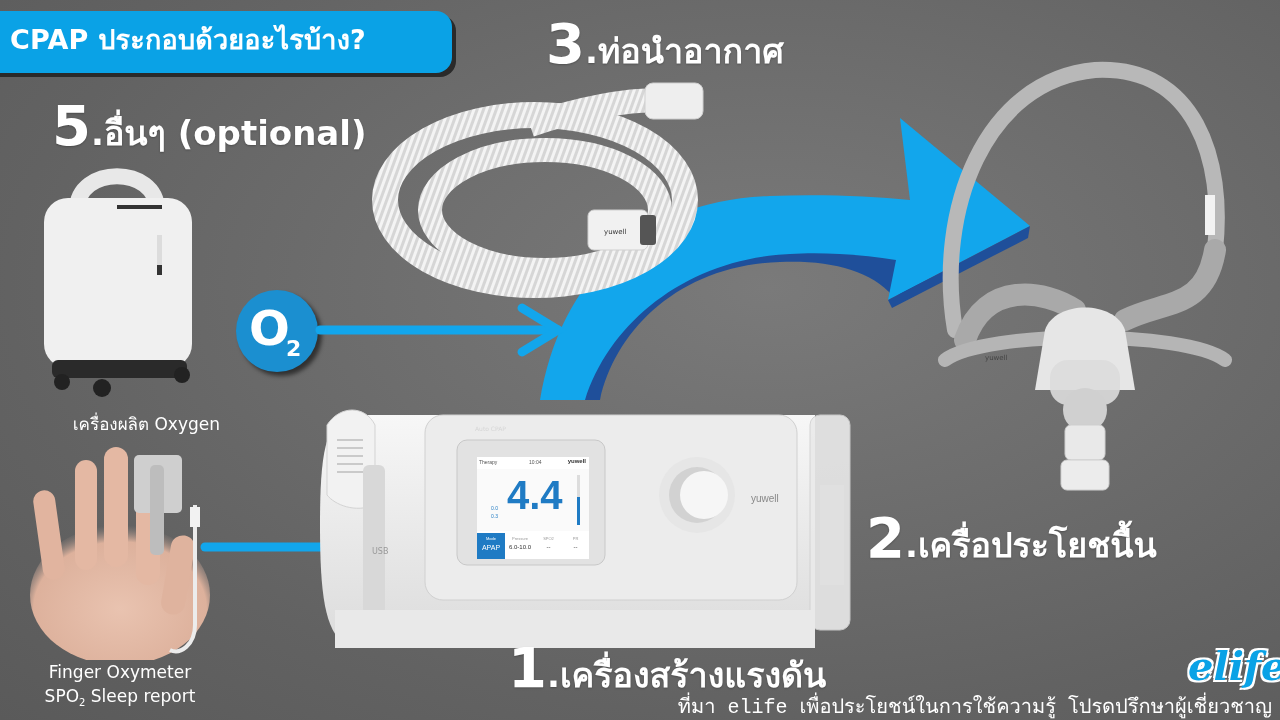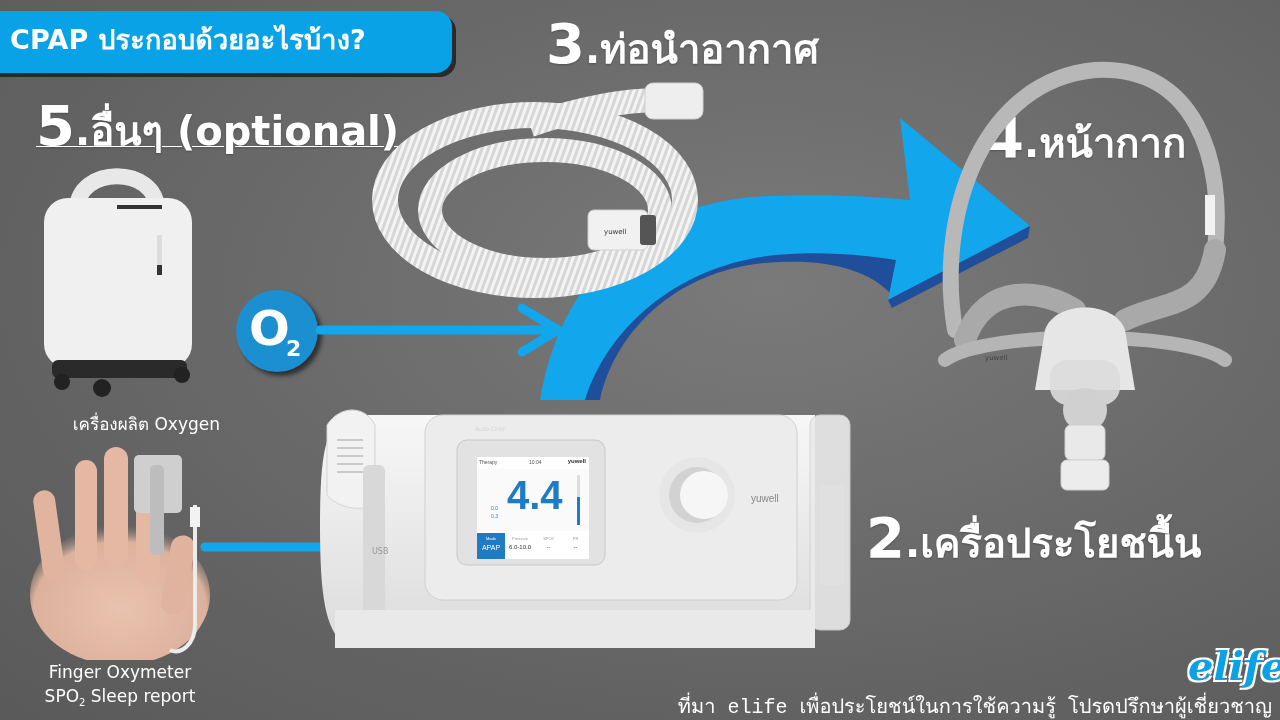--- a/index.html
+++ b/index.html
@@ -5,21 +5,21 @@
   html,body{margin:0;padding:0;}
   body{width:1280px;height:720px;overflow:hidden;font-family:"DejaVu Sans",sans-serif;}
   .stage{position:relative;width:1280px;height:720px;overflow:hidden;
     background:radial-gradient(ellipse at 60% 40%, #7a7a7a 0%, #6e6e6e 35%, #626262 70%, #5a5a5a 100%);}
   .abs{position:absolute;}
   .title-pill{left:-20px;top:11px;width:472px;height:62px;border-radius:0 16px 16px 0;
     background:#0aa2e6;box-shadow:4px 4px 0 #2a2a2a;}
   .title-text{left:10px;top:18px;font-size:27px;font-weight:bold;color:#fff;white-space:nowrap;letter-spacing:0.2px;}
   .lbl{color:#fff;font-weight:bold;white-space:nowrap;text-shadow:0 1px 2px rgba(0,0,0,.25);}
   .lbl .num{font-size:56px;line-height:1;}
-  .lbl .txt{font-size:40px;text-align:right;}
+  .lbl .txt{font-size:34px;text-align:right;}
   .small-lbl{color:#fff;font-size:17px;white-space:nowrap;text-align:center;}
   .o2-badge{left:236px;top:290px;width:82px;height:82px;border-radius:50%;background:#1b8fd0;
     box-shadow:4px 4px 4px rgba(0,0,0,.55);color:#fff;font-weight:bold;}
   .o2-badge .o{position:absolute;left:13px;top:10px;font-size:48px;}
   .o2-badge .two{position:absolute;left:50px;top:46px;font-size:22px;}
   .footer{right:8px;top:690px;color:#fff;font-size:20px;white-space:nowrap;font-family:Liberation Mono, monospace;}
   .logo{left:1188px;top:642px;color:#0aa2e6;font-family:"DejaVu Serif",serif;font-style:italic;font-weight:bold;font-size:40px;
     text-shadow:-2px -2px 0 #fff,2px -2px 0 #fff,-2px 2px 0 #fff,2px 2px 0 #fff;}
 </style>
 </head>
@@ -32,36 +32,36 @@
     <path d="M572,400 C600,300 680,235 800,236 C850,236 880,242 905,250 L898,300 L1028,232 L893,296 C870,270 830,260 780,262 C680,265 615,330 600,400 Z" fill="#1f4f9a"></path>
 
     <path d="M540,400 C560,280 640,200 770,196 C820,194 870,196 910,200 L900,118 L1030,226 L888,300 L896,260 C860,254 820,252 790,254 C690,258 610,320 585,400 Z" fill="#12a6ec"></path>
 
     <path d="M888,300 L1030,226 L1028,238 L892,308 Z" fill="#1f4f9a"></path>
   </svg>
 
   <div class="abs title-pill"></div>
   <div class="abs title-text">CPAP ประกอบด้วยอะไรบ้าง?</div>
 
-  <div class="abs lbl" style="left:36px;top:98px;text-decoration:underline;">
+  <div class="abs lbl" style="left:52px;top:98px;">
     <span class="num">5</span><span class="txt">.อื่นๆ (optional)</span>
   </div>
 
   <div class="abs lbl" style="left:546px;top:16px;">
     <span class="num">3</span><span class="txt">.ท่อนำอากาศ</span>
   </div>
 
-  <div class="abs lbl" style="left:985px;top:110px;">
-    <span class="num">4</span><span class="txt">.หน้ากาก</span>
-  </div>
 
   <div class="abs lbl" style="left:866px;top:510px;">
     <span class="num">2</span><span class="txt">.เครื่อประโยชนื้น</span>
   </div>
 
+  <div class="abs lbl" style="left:508px;top:640px;z-index:5;">
+    <span class="num">1</span><span class="txt">.เครื่องสร้างแรงดัน</span>
+  </div>
 
   <svg class="abs" style="left:370px;top:75px" width="340" height="225">
     <defs>
       <pattern id="rib" width="6" height="6" patternUnits="userSpaceOnUse" patternTransform="rotate(20)">
         <rect width="6" height="6" fill="#d6d6d6"></rect>
         <rect width="3" height="6" fill="#f4f4f4"></rect>
       </pattern>
     </defs>
     <ellipse cx="165" cy="125" rx="150" ry="85" fill="none" stroke="url(#rib)" stroke-width="26"></ellipse>
     <ellipse cx="175" cy="135" rx="115" ry="60" fill="none" stroke="url(#rib)" stroke-width="24"></ellipse>

